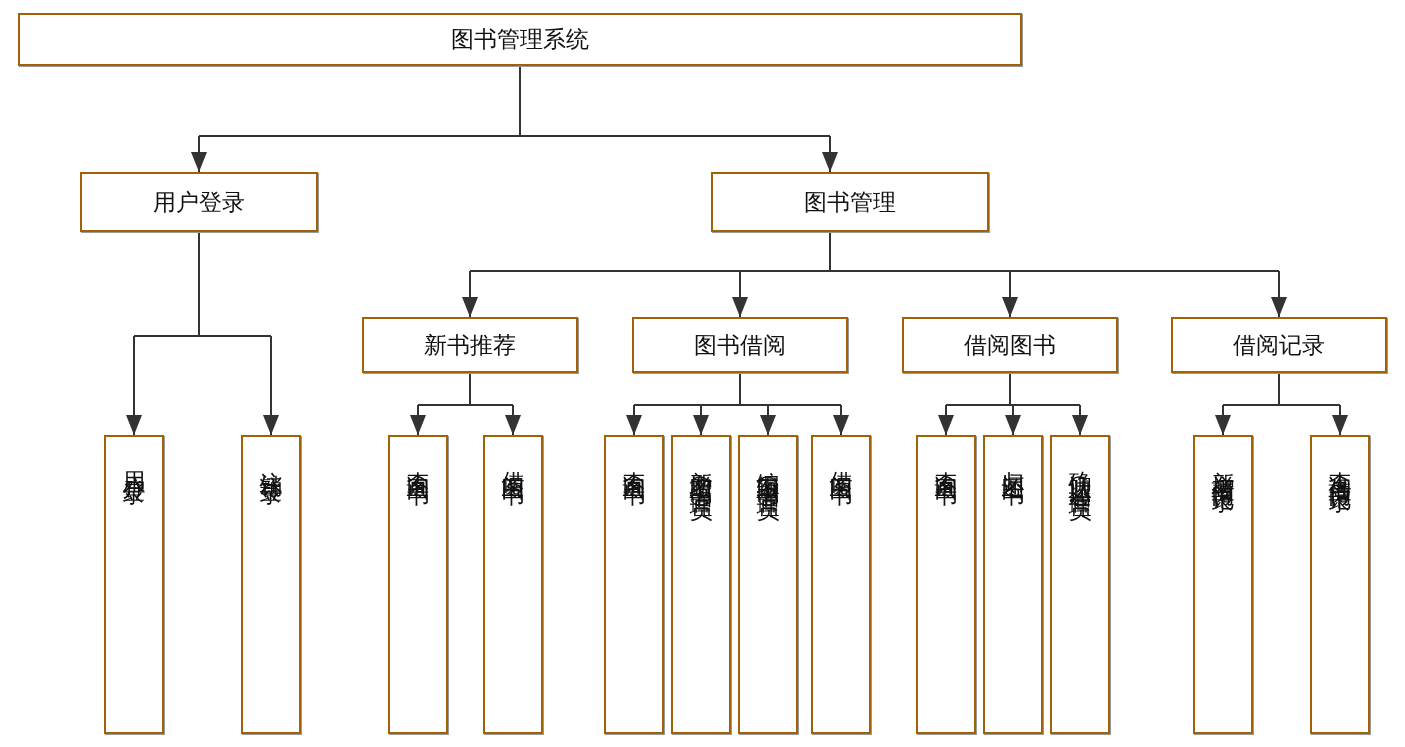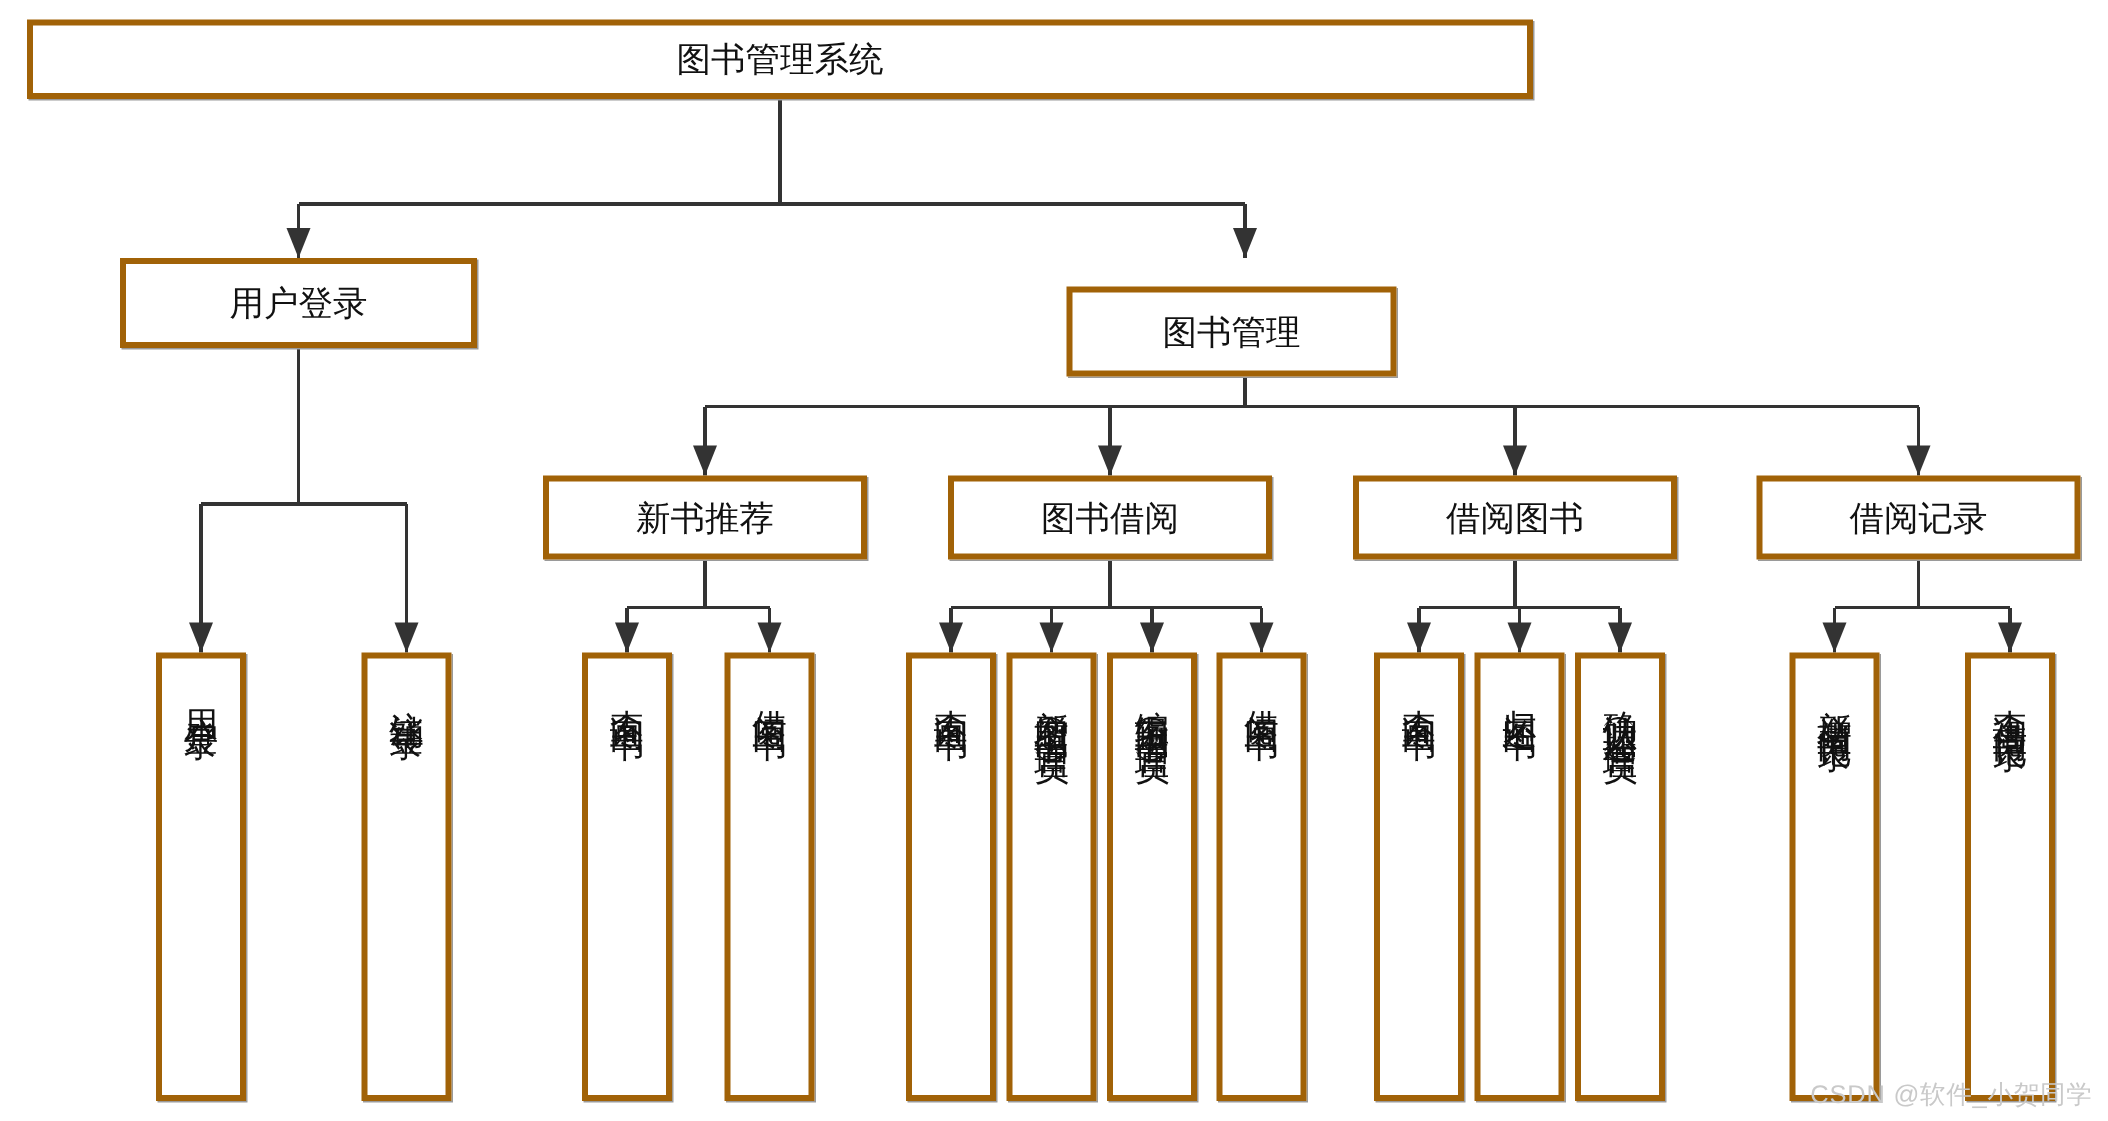--- a/index.html
+++ b/index.html
@@ -21,21 +21,21 @@
     position: absolute;
     left: 0;
     top: 0;
     width: 1405px;
     height: 747px;
   }
   .node {
     position: absolute;
     box-sizing: border-box;
     background: #ffffff;
-    border: 4px solid #a16207;
+    border: 2px solid #a16207;
     box-shadow: 1px 1px 0 0 #9a9a9a;
     display: flex;
     align-items: center;
     justify-content: center;
   }
   .node-label {
     color: #111111;
     text-align: center;
     line-height: 1.15;
     white-space: nowrap;
@@ -130,21 +130,21 @@
       <polygon points="1332,415 1348,415 1340,435" fill="#333333"></polygon>
     </svg>
 
   <div id="nodes-layer">
       <div class="node horizontal root" style="left: 18px; top: 13px; width: 1004px; height: 53px;">
         <span class="node-label">图书管理系统</span>
       </div>
       <div class="node horizontal" style="left: 80px; top: 172px; width: 238px; height: 60px;">
         <span class="node-label">用户登录</span>
       </div>
-      <div class="node horizontal" style="left: 711px; top: 172px; width: 220px; height: 60px; margin-top: 19px;">
+      <div class="node horizontal" style="left: 711px; top: 172px; width: 278px; height: 60px;">
         <span class="node-label">图书管理</span>
       </div>
       <div class="node horizontal" style="left: 362px; top: 317px; width: 216px; height: 56px;">
         <span class="node-label">新书推荐</span>
       </div>
       <div class="node horizontal" style="left: 632px; top: 317px; width: 216px; height: 56px; align-items: center;">
         <span class="node-label">图书借阅</span>
       </div>
       <div class="node horizontal" style="left: 902px; top: 317px; width: 216px; height: 56px;">
         <span class="node-label">借阅图书</span>
@@ -186,14 +186,13 @@
         <span class="node-label">确认归还（管理员）</span>
       </div>
       <div class="node vertical" style="left: 1193px; top: 435px; width: 60px; height: 299px;">
         <span class="node-label">新增借阅记录</span>
       </div>
       <div class="node vertical" style="left: 1310px; top: 435px; width: 60px; height: 299px;">
         <span class="node-label">查询借阅记录</span>
       </div>
     </div>
 
-  <div class="watermark">CSDN @软件_小贺同学</div>
 </div>
 
 </body></html>

